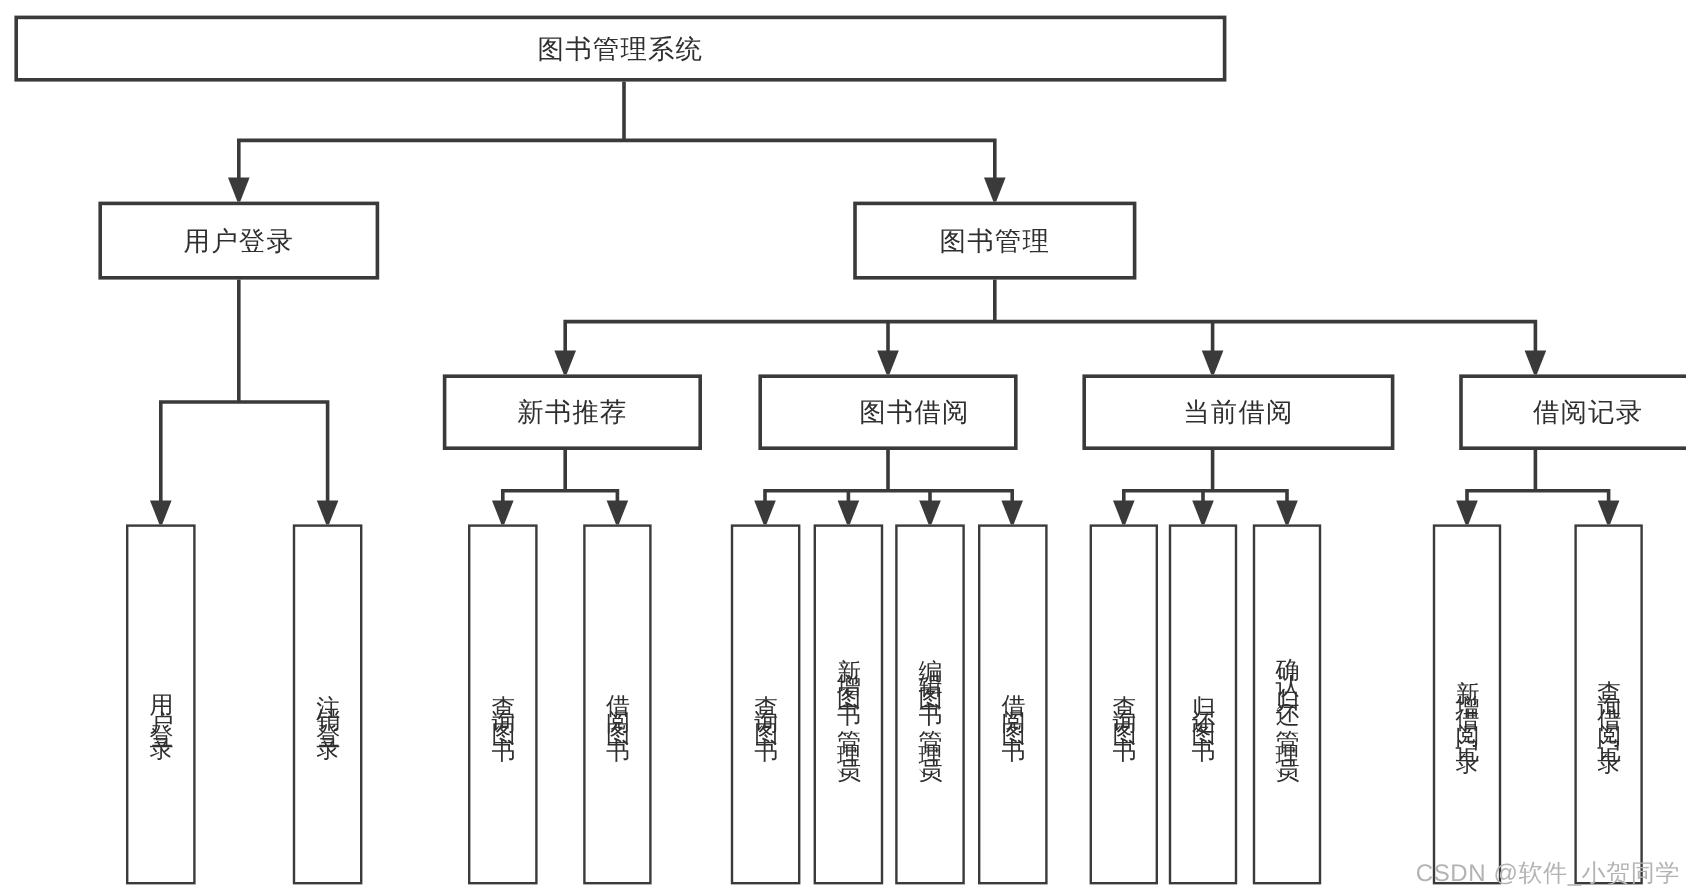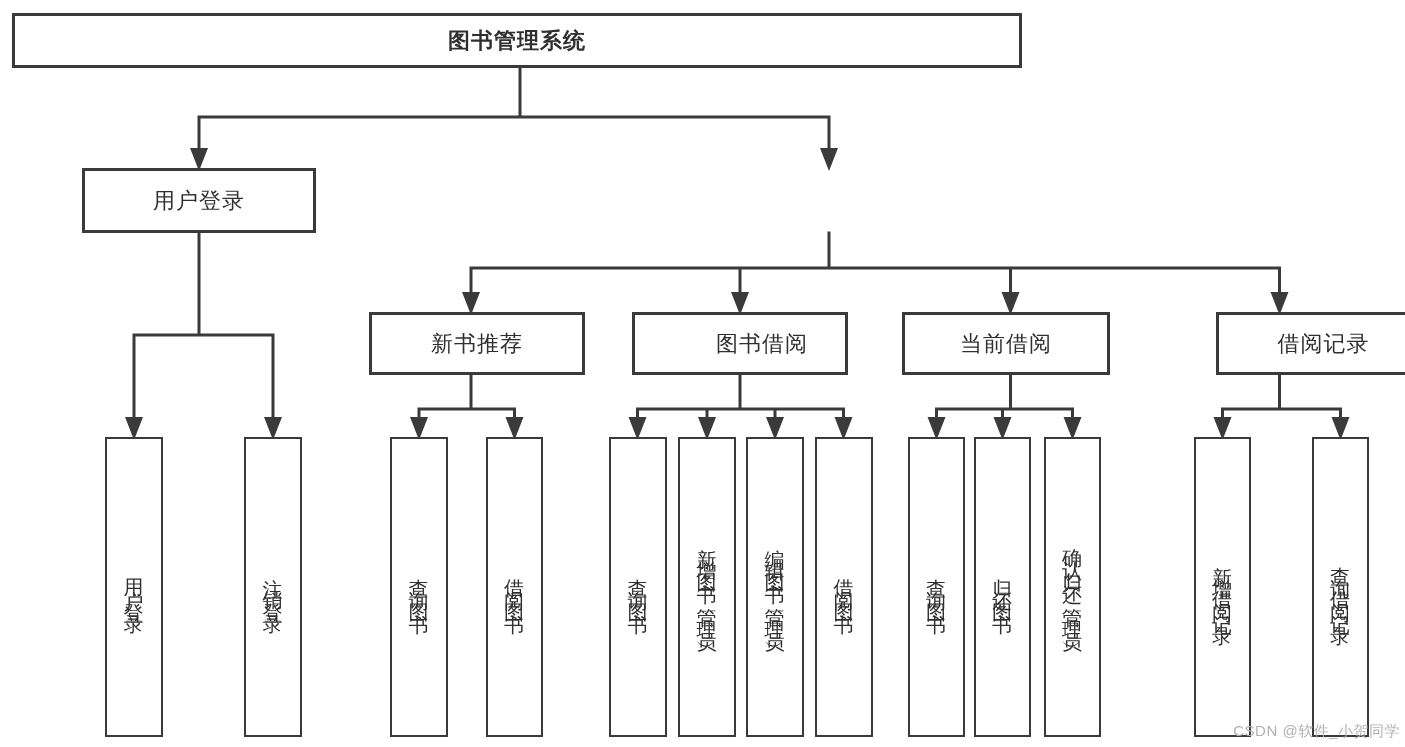--- a/index.html
+++ b/index.html
@@ -53,21 +53,21 @@
     text-orientation: mixed;
     font-size: 20px;
     line-height: 1.1;
     letter-spacing: 12px;
     color: var(--text);
     white-space: nowrap;
   }
   .watermark {
     position: absolute;
     right: 5px; bottom: 6px;
-    font-size: 15px;
+    font-size: 20px;
     color: var(--wm);
     letter-spacing: 0.5px;
     z-index: 10;
     white-space: nowrap;
   }
 </style>
 </head>
 <body>
 
 <div class="canvas">
@@ -115,35 +115,38 @@
       <polygon points="1063.5,417 1081.5,417 1072.5,440"></polygon>
     </g>
 
     <g>
       <path d="M1279.5,375 V409 M1222.5,409 H1340.5 M1222.5,409 V421 M1340.5,409 V421"></path>
       <polygon points="1213.5,417 1231.5,417 1222.5,440"></polygon>
       <polygon points="1331.5,417 1349.5,417 1340.5,440"></polygon>
     </g>
   </svg>
 
-  <div class="box h" style="left:12px; top:13px; width:1010px; height:55px;font-weight:bold;">
+  <div class="box h" style="left:12px; top:13px; width:1010px; height:55px;">
     <span>图书管理系统</span>
   </div>
 
   <div class="box h" style="left:82px; top:168px; width:234px; height:65px;">
     <span>用户登录</span>
+  </div>
+  <div class="box h" style="left:711px; top:168px; width:236px; height:65px;">
+    <span>图书管理</span>
   </div>
 
   <div class="box h" style="left:369px; top:312px; width:216px; height:63px;">
     <span>新书推荐</span>
   </div>
   <div class="box h" style="left:632px; top:312px; width:216px; height:63px;padding-left:44px;">
     <span>图书借阅</span>
   </div>
-  <div class="box h" style="left:902px; top:312px; width:208px; height:63px;">
+  <div class="box h" style="left:902px; top:312px; width:260px; height:63px;">
     <span>当前借阅</span>
   </div>
   <div class="box h" style="left:1172px; top:312px; width:215px; height:63px;margin-left:44px;">
     <span>借阅记录</span>
   </div>
 
   <div class="box v" style="left:105px; top:437px; width:58px; height:300px;">
     <span>用户登录</span>
   </div>
   <div class="box v" style="left:244px; top:437px; width:58px; height:300px;">

